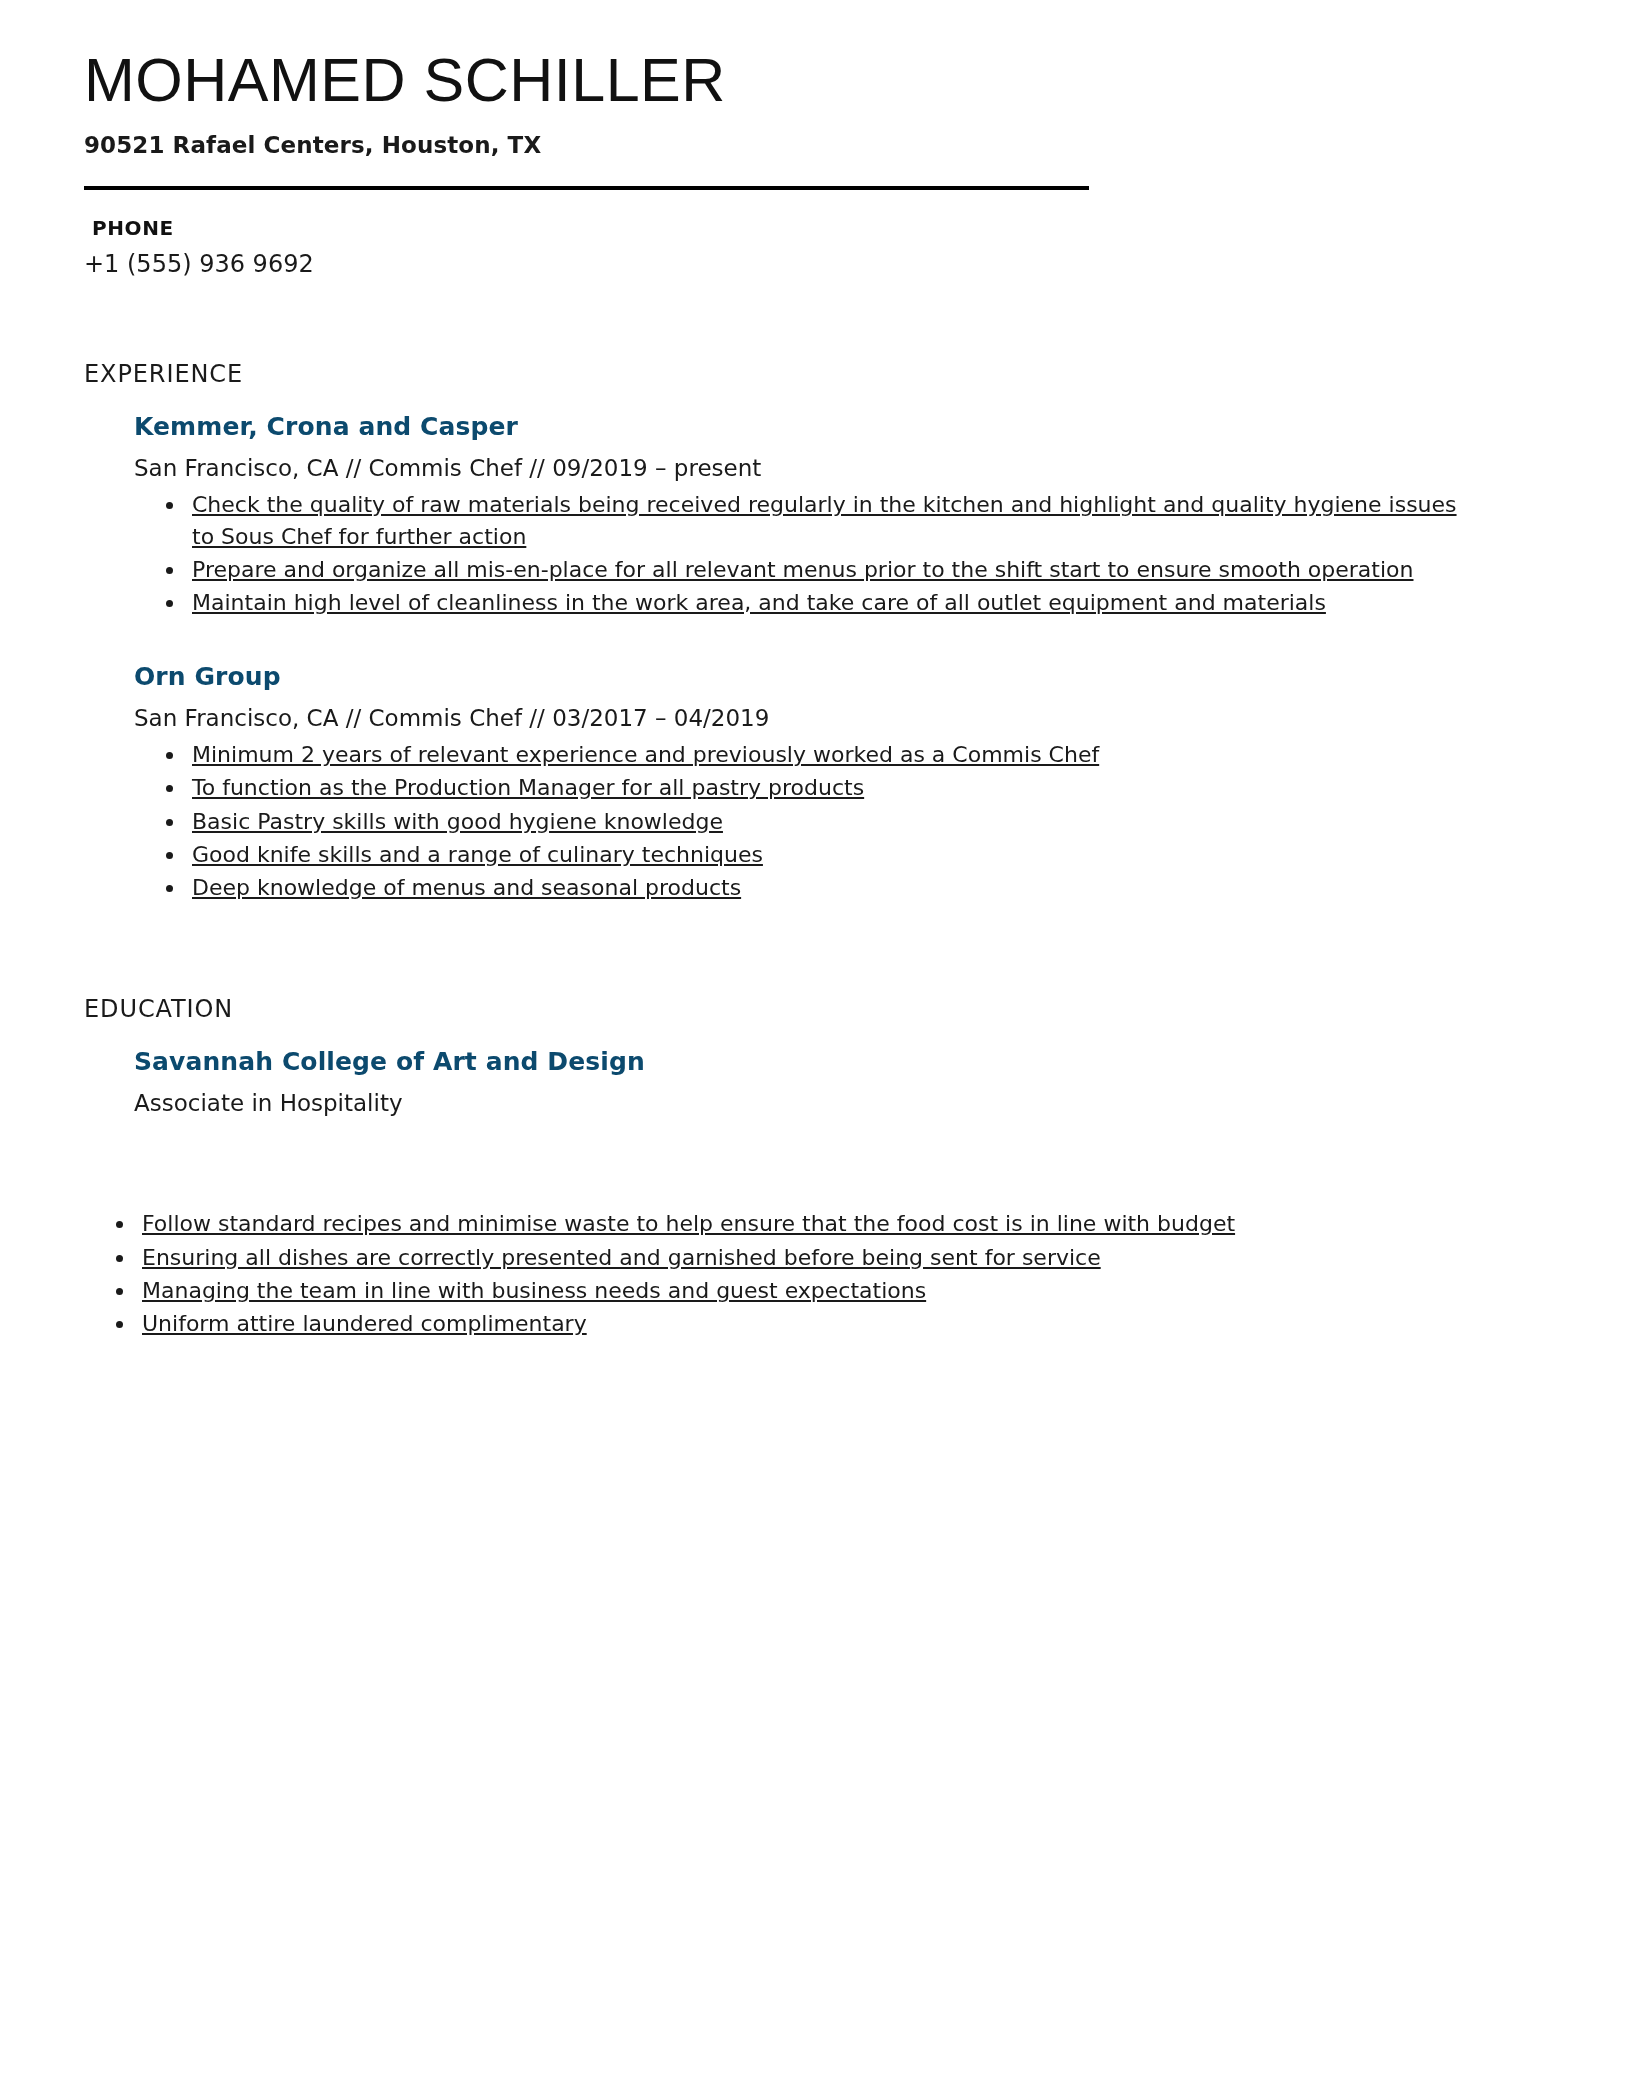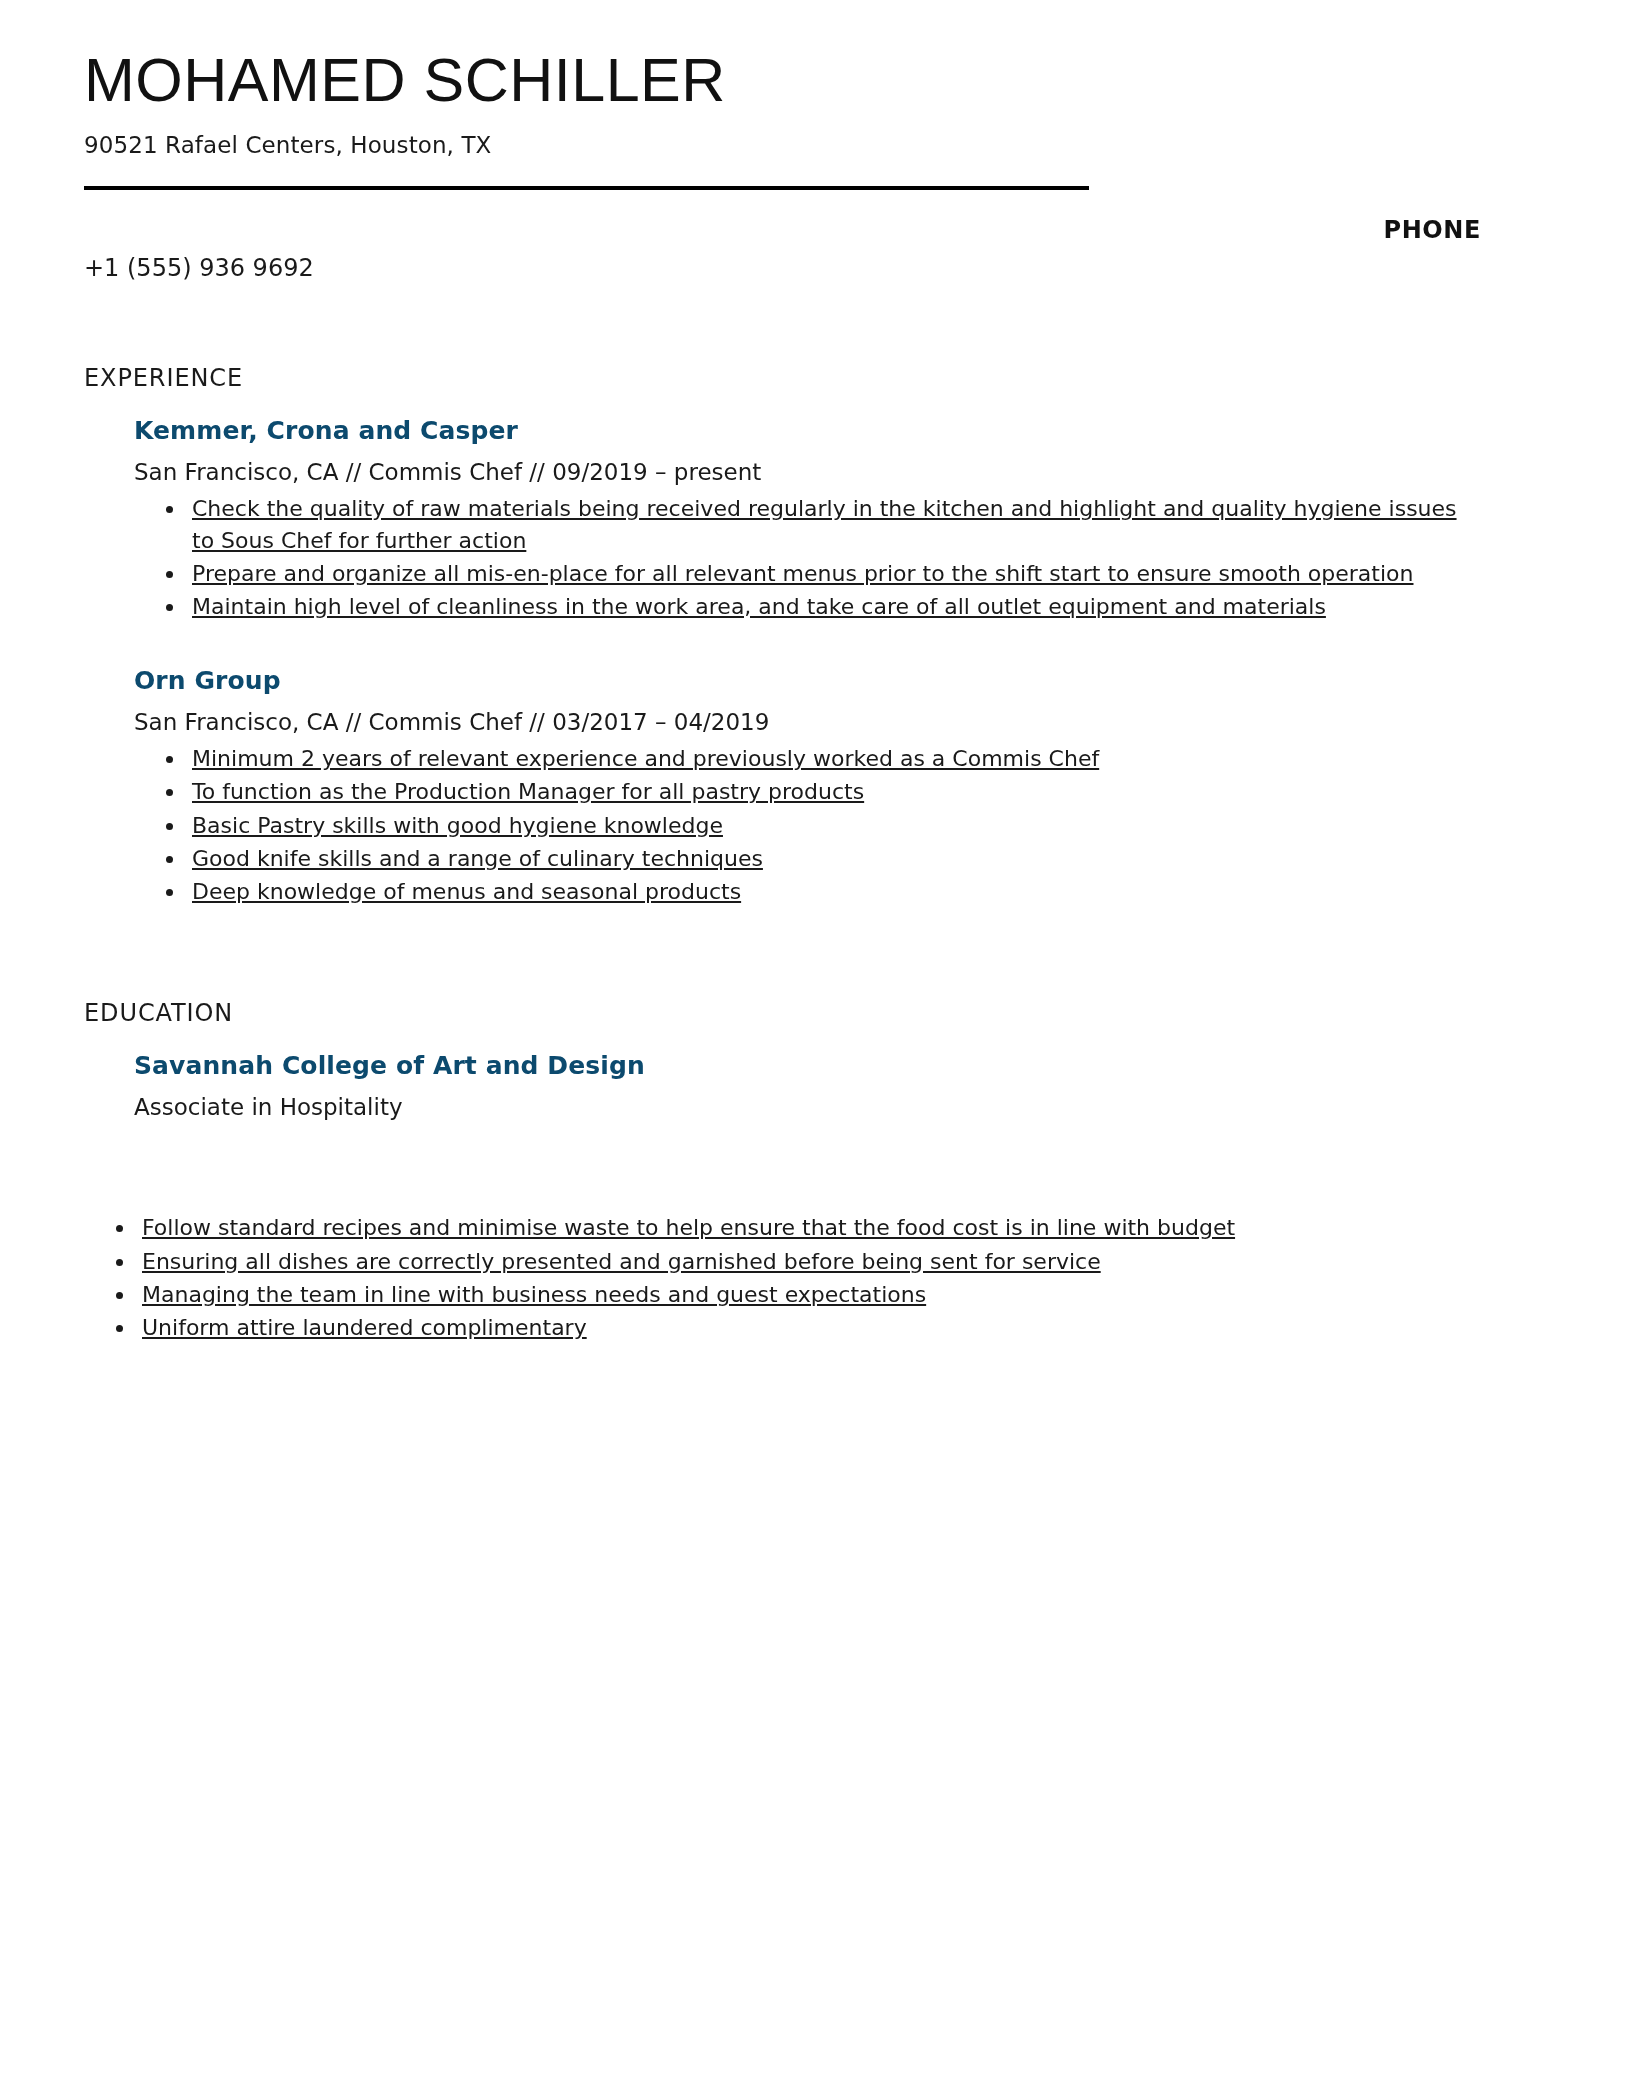--- a/index.html
+++ b/index.html
@@ -25,38 +25,37 @@
     font-family: "Liberation Sans", sans-serif;
     font-size: 61px;
     font-weight: 400;
     letter-spacing: 0.5px;
     line-height: 1.12;
     margin: 0 0 18px 0;
     color: #111111;
   }
   .address {
     font-size: 23px;
-    font-weight: 400;
+    font-weight: 700;
     color: #1a1a1a;
     margin: 0 0 28px 0;
     letter-spacing: 0.1px;
   }
   .rule {
     border: 0;
     border-top: 4px solid #000000;
     margin: 0 0 26px 0;
     width: 1005px;
   }
   .contact-label {
-    font-size: 24px;
+    font-size: 20px;
     font-weight: 700;
     letter-spacing: 0.6px;
     color: #111111;
-    margin: 0 0 10px 0;
-    text-align: right;
+    margin: 0 0 10px 8px;
   }
   .contact-value {
     font-size: 24px;
     color: #1a1a1a;
     margin: 0;
   }
   .section {
     margin-top: 92px;
   }
   .section.first-section {

